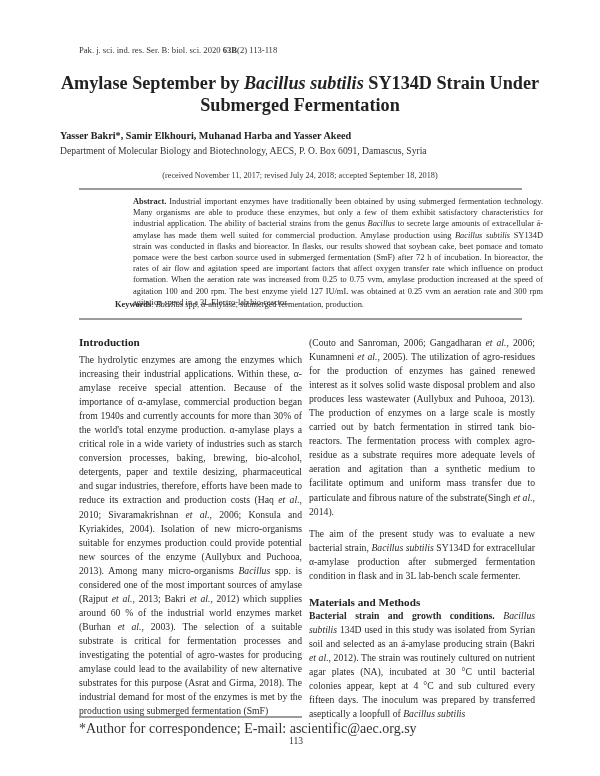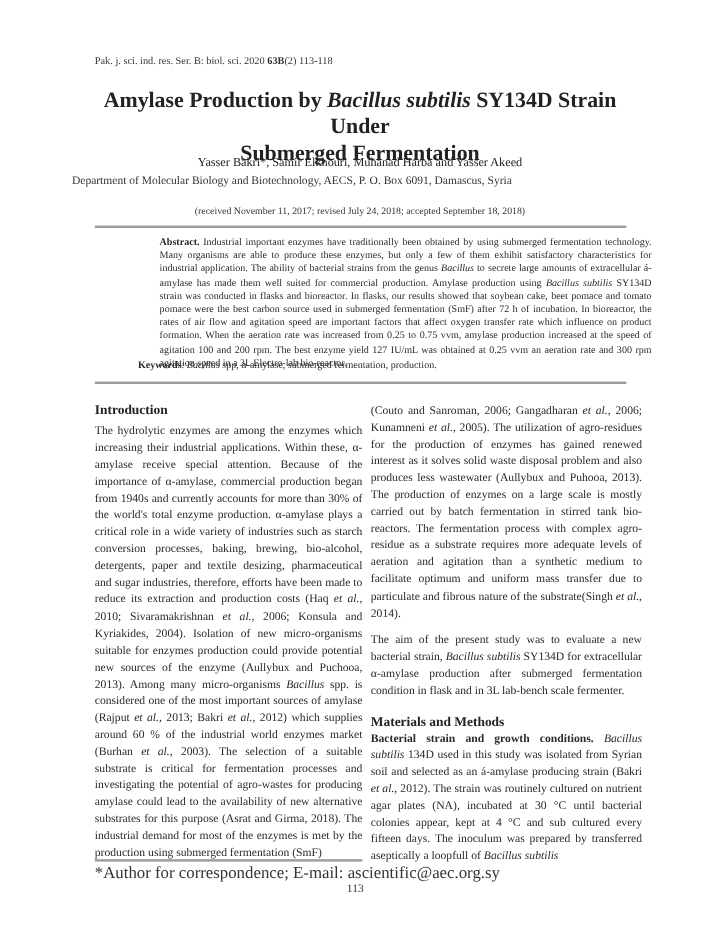--- a/index.html
+++ b/index.html
@@ -4,21 +4,21 @@
 <style>
   html, body { margin:0; padding:0; background:#ffffff; }
   body { width:600px; height:776px; position:relative; overflow:hidden;
          font-family:"Liberation Serif", serif; color:#222; }
   .abs { position:absolute; }
   .journal { left:79px; top:45px; font-size:8.6px; color:#333; white-space:nowrap; }
   .journal b { font-weight:bold; }
   .title { left:60px; width:480px; top:72px; text-align:center; font-size:18.2px;
            font-weight:bold; line-height:22px; color:#222; }
   .title i { font-style:italic; }
-  .authors { left:60px; width:480px; top:130px; text-align:center; font-size:10.2px; font-weight:normal; color:#222; }
+  .authors { left:60px; width:480px; top:130px; font-size:10.2px; font-weight:bold; color:#222; }
   .affil { left:60px; width:480px; top:145px; font-size:9.6px; color:#333; }
   .dates { left:60px; width:480px; top:171px; text-align:center; font-size:8.2px; color:#333; }
   .rule { left:79px; width:443px; height:2px; background:#9c9c9c; }
   .abstract { left:115px; width:410px; top:196px; font-size:8.4px; line-height:11.2px;
               text-align:justify; color:#2a2a2a;margin-left:18px; }
   .abstract b { font-weight:bold; }
   .keywords { left:115px; width:410px; top:300px; font-size:8.4px; color:#2a2a2a; }
   .col { font-size:9.7px; line-height:14.05px; text-align:justify; color:#2a2a2a; width:223px; }
   .colL { left:79px; top:353px; }
   .colR { left:309px; top:336px; width:226px; }
@@ -30,21 +30,21 @@
   .footnote { left:79px; top:721px; font-size:14px; color:#333; white-space:nowrap; }
   .pagenum { left:289px; top:735px; font-size:9.6px; color:#333; }
   i { font-style:italic; }
   .secR { margin:0 0 6px 0; }
 </style>
 </head>
 <body>
 
 <div class="abs journal"><span>Pak. j. sci. ind. res. Ser. B: biol. sci. 2020 </span><b>63B</b><span>(2) 113-118</span></div>
 
-<div class="abs title"><span>Amylase Production by </span><i>Bacillus subtilis</i><span> SY134D Strain Under</span><br><span>Submerged Fermentation</span></div>
+<div class="abs title"><span>Amylase September by </span><i>Bacillus subtilis</i><span> SY134D Strain Under</span><br><span>Submerged Fermentation</span></div>
 
 <div class="abs authors">Yasser Bakri*, Samir Elkhouri, Muhanad Harba and Yasser Akeed</div>
 <div class="abs affil">Department of Molecular Biology and Biotechnology, AECS, P. O. Box 6091, Damascus, Syria</div>
 <div class="abs dates">(received November 11, 2017; revised July 24, 2018; accepted September 18, 2018)</div>
 
 <div class="abs rule" style="top:188px;"></div>
 
 <div class="abs abstract"><b>Abstract.</b><span> Industrial important enzymes have traditionally been obtained by using submerged fermentation technology. Many organisms are able to produce these enzymes, but only a few of them exhibit satisfactory characteristics for industrial application. The ability of bacterial strains from the genus </span><i>Bacillus</i><span> to secrete large amounts of extracellular á-amylase has made them well suited for commercial production. Amylase production using </span><i>Bacillus subtilis</i><span> SY134D strain was conducted in flasks and bioreactor. In flasks, our results showed that soybean cake, beet pomace and tomato pomace were the best carbon source used in submerged fermentation (SmF) after 72 h of incubation. In bioreactor, the rates of air flow and agitation speed are important factors that affect oxygen transfer rate which influence on product formation. When the aeration rate was increased from 0.25 to 0.75 vvm, amylase production increased at the speed of agitation 100 and 200 rpm. The best enzyme yield 127 IU/mL was obtained at 0.25 vvm an aeration rate and 300 rpm agitation speed in a 3L Electro-lab bio-reactor.</span></div>
 
 <div class="abs keywords"><b>Keywords</b><span>: </span><i>Bacillus</i><span> spp, α-amylase, submerged fermentation, production.</span></div>

